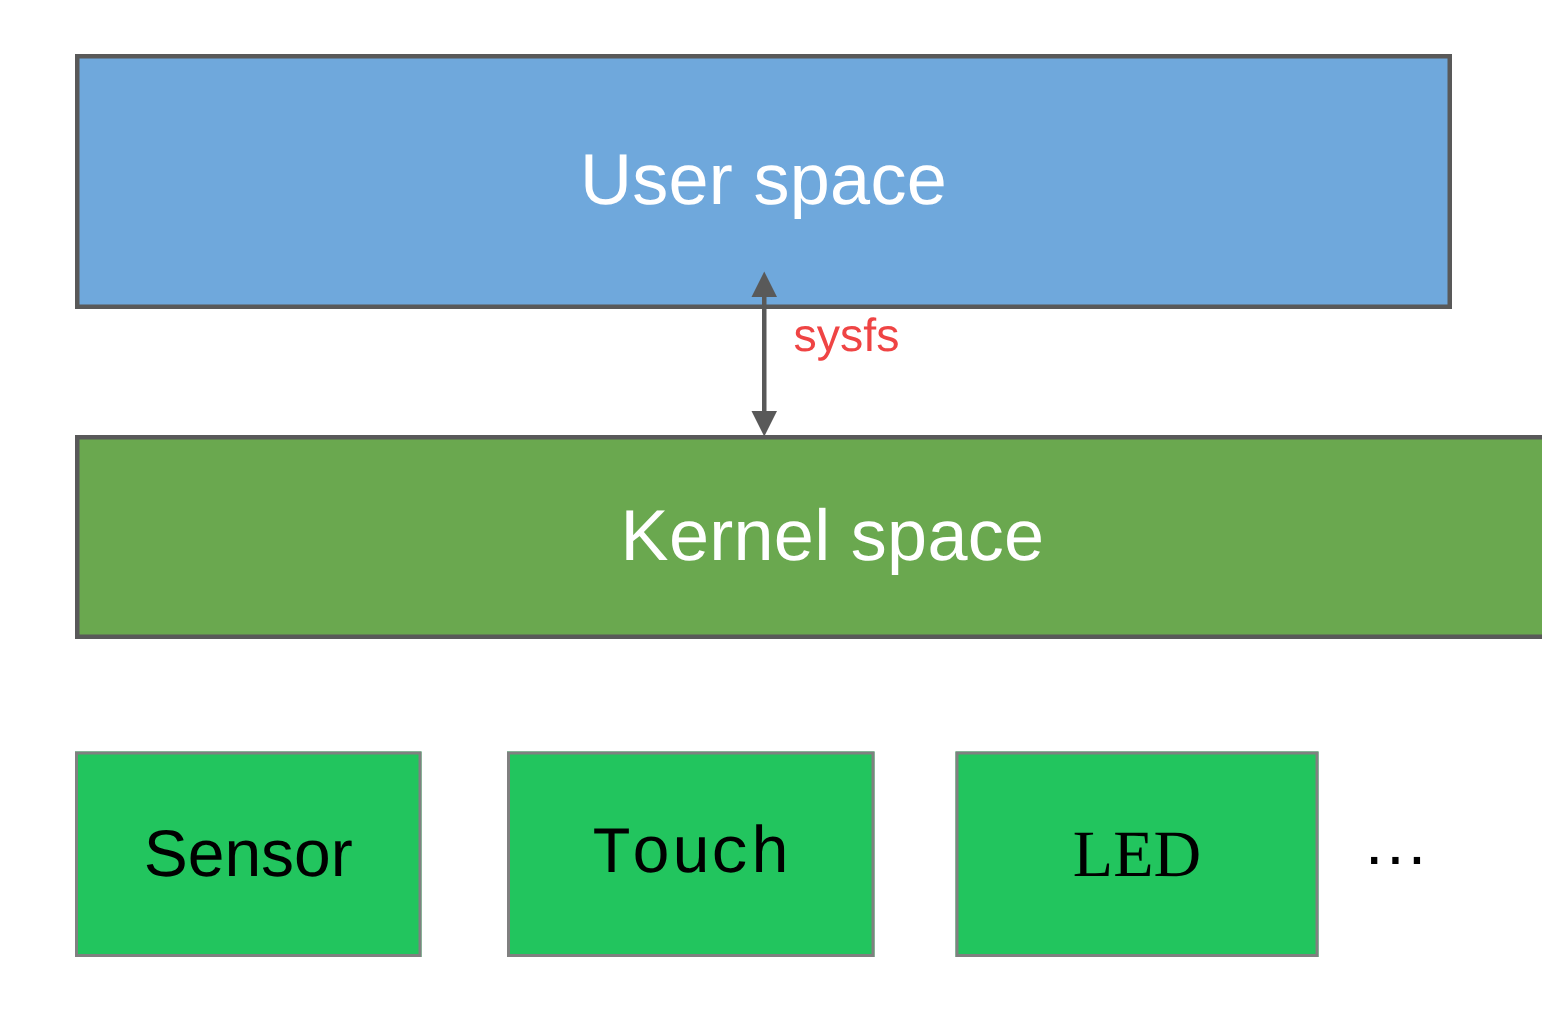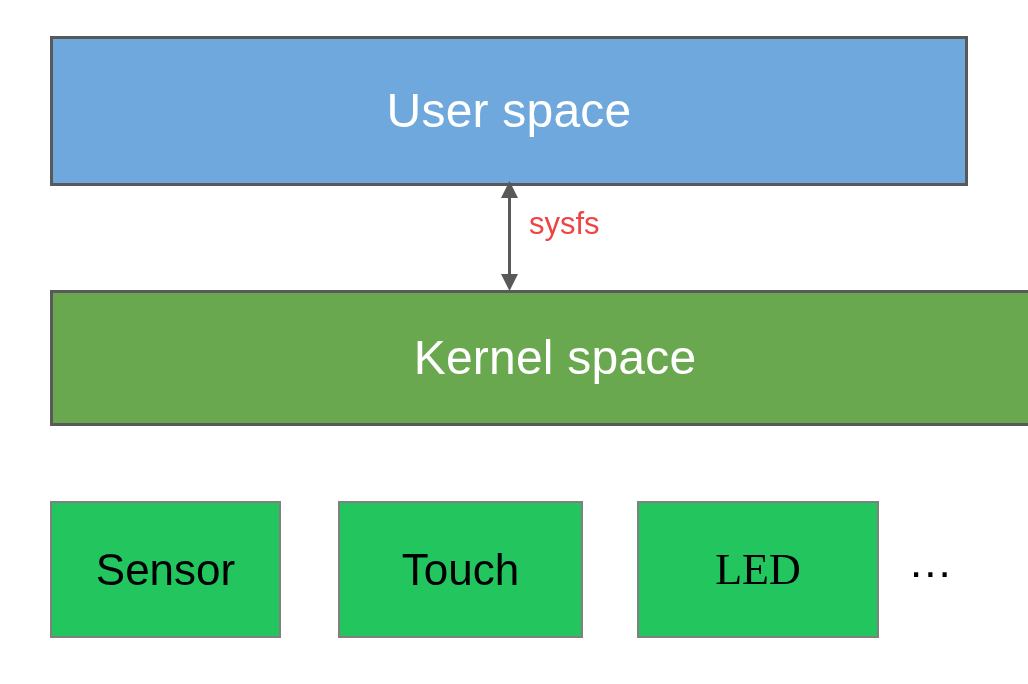--- a/index.html
+++ b/index.html
@@ -39,21 +39,21 @@
     line-height: 1;
     font-weight: 400;
     letter-spacing: 0.2px;
     white-space: nowrap;
   }
 
   #user-space-box {
     left: 50px;
     top: 36px;
     width: 918px;
-    height: 150px;
+    height: 170px;
     background: #6FA8DC;
   }
 
   #kernel-space-box {
     left: 50px;
     top: 290px;
     width: 1010px;
     height: 136px;
     background: #6AA84F;
   }
@@ -89,21 +89,21 @@
     justify-content: center;
   }
   .device-label {
     color: #000000;
     font-size: 44px;
     line-height: 1;
     white-space: nowrap;
   }
 
   #device-box-sensor { left: 50px;  width: 231px; }
-  #device-box-touch  { left: 338px; width: 245px; }
+  #device-box-touch  { left: 338px; width: 245px; font-family: Liberation Mono, monospace; }
   #device-box-led    { left: 637px; width: 242px; font-family: Liberation Serif, serif; }
 
   #devices-ellipsis {
     position: absolute;
     left: 910px;
     top: 540px;
     font-size: 44px;
     line-height: 1;
     color: #000000;
     letter-spacing: 2px;

